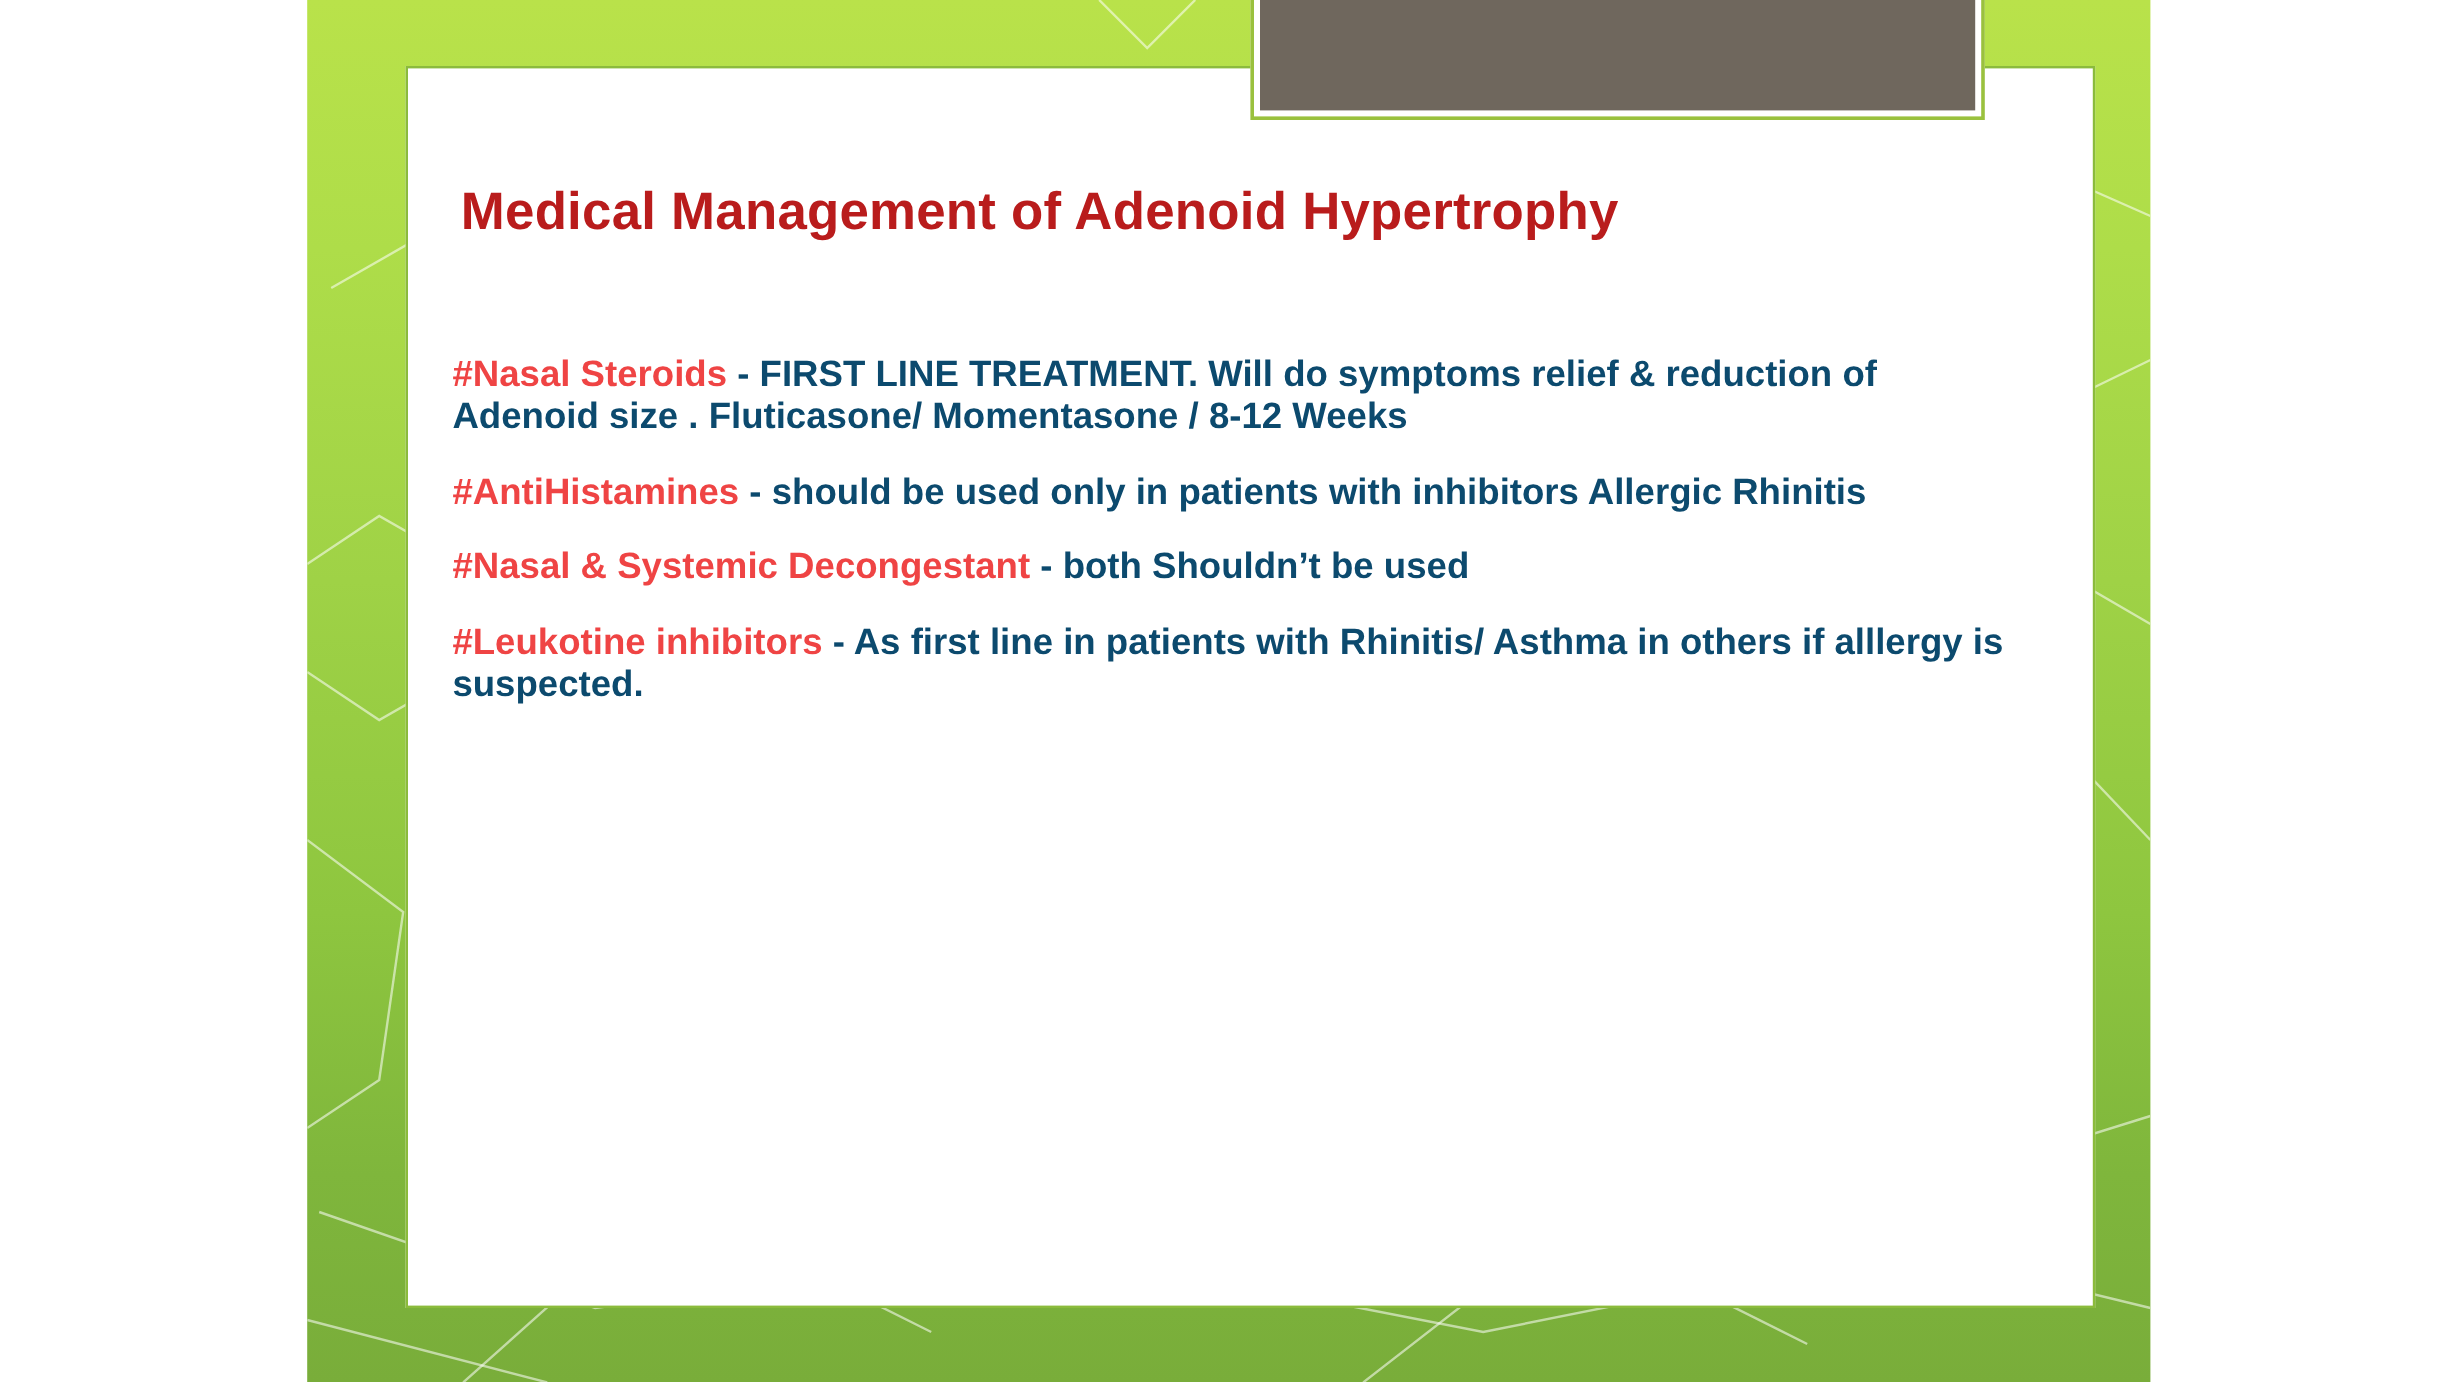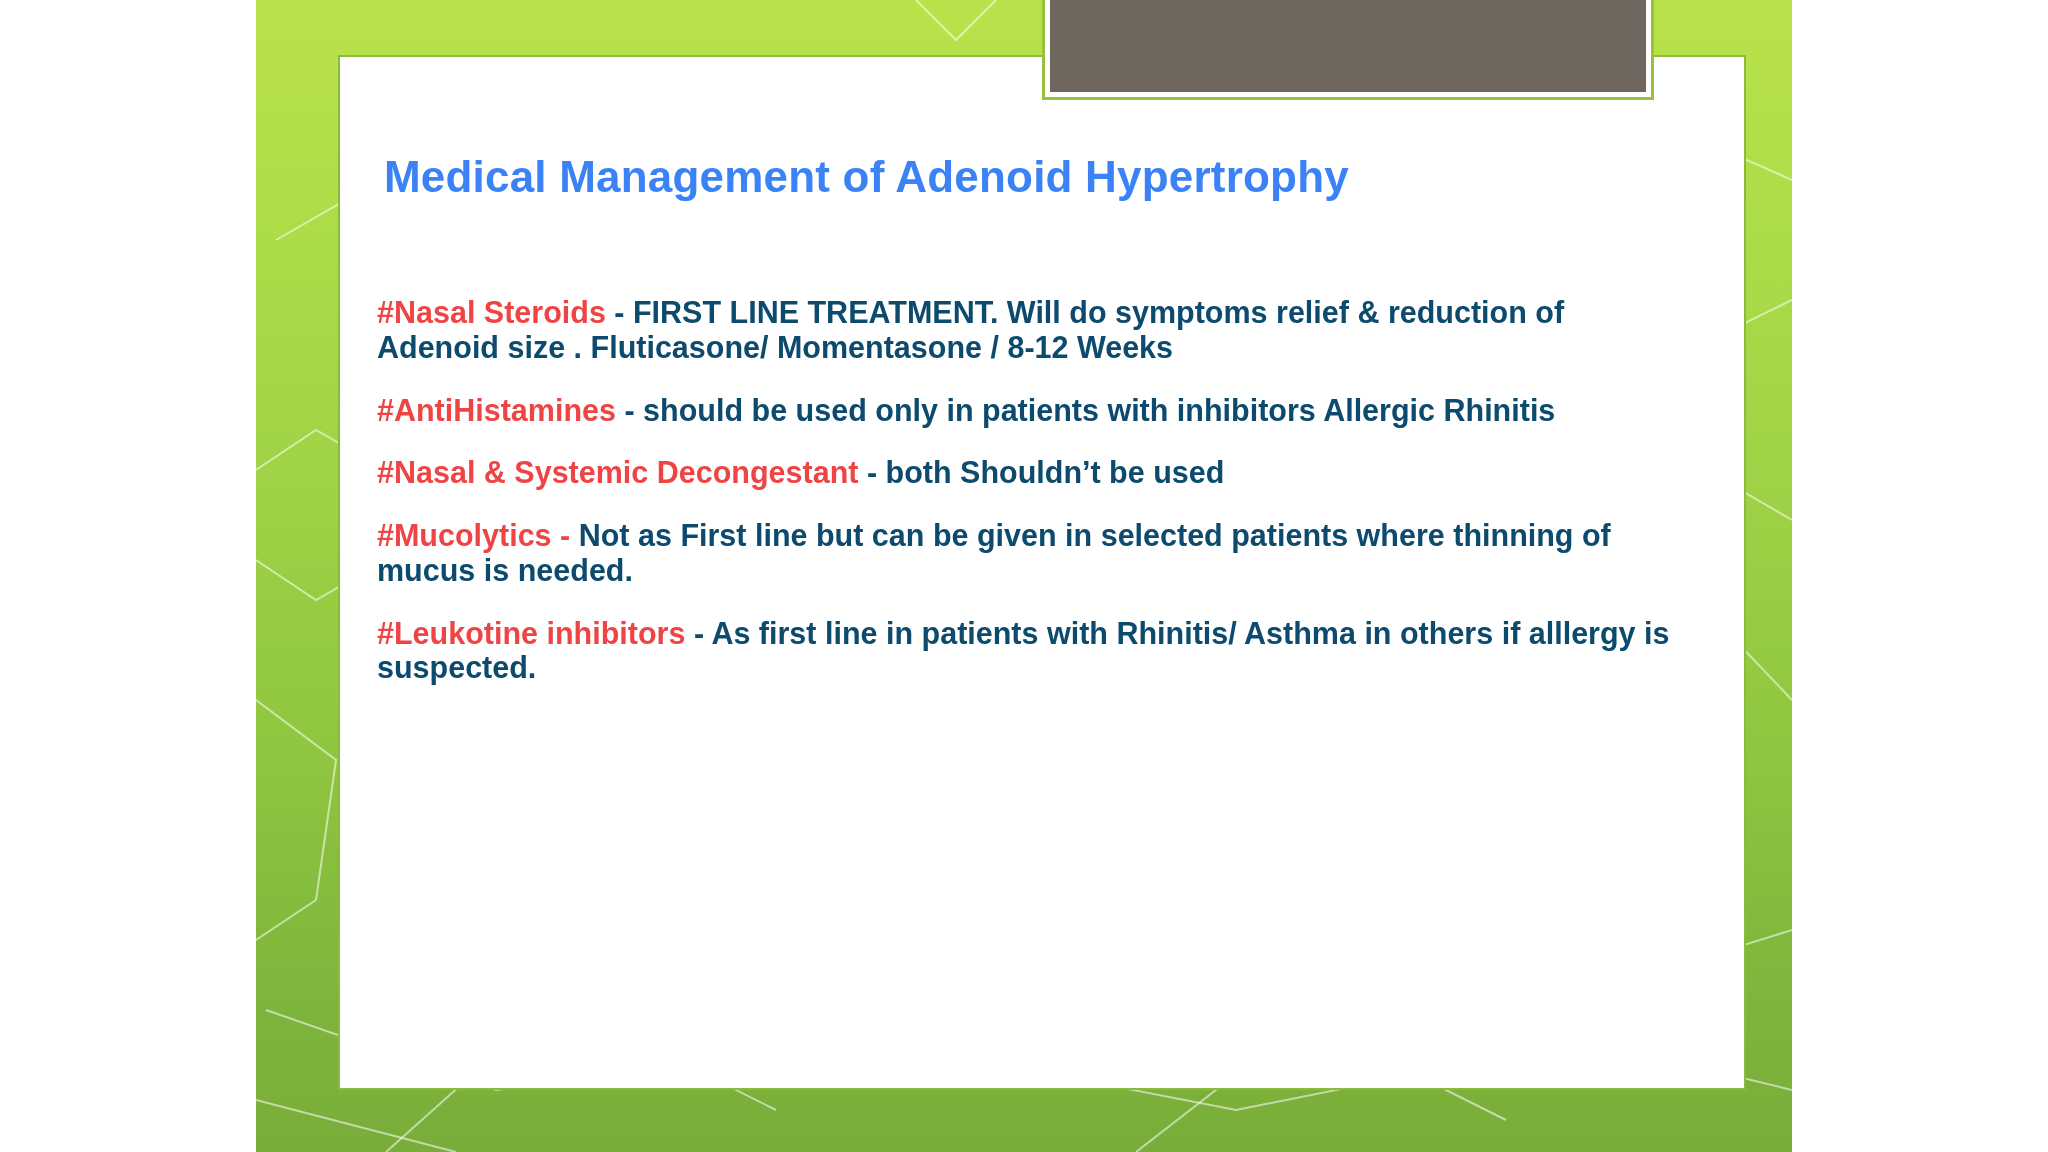--- a/index.html
+++ b/index.html
@@ -77,21 +77,21 @@
     background: #6f675d;
   }
 
   .slide-title {
     position: absolute;
     left: 384px;
     top: 152px;
     width: 1280px;
     font-size: 44px;
     font-weight: bold;
-    color: #3b82f6;
+    color: #b91c1c;
     letter-spacing: 0.2px;
   }
 
   .body-block {
     position: absolute;
     left: 377px;
     top: 295px;
     width: 1300px;
   }
 
@@ -148,20 +148,17 @@
     <p class="para">
       <span class="lead">#Nasal Steroids</span><span class="rest"> - FIRST LINE TREATMENT. Will do symptoms relief &amp; reduction of Adenoid size . Fluticasone/ Momentasone / 8-12 Weeks</span>
     </p>
     <p class="para">
       <span class="lead">#AntiHistamines</span><span class="rest"> - should be used only in patients with inhibitors Allergic Rhinitis</span>
     </p>
     <p class="para">
       <span class="lead">#Nasal &amp; Systemic Decongestant</span><span class="rest"> - both Shouldn’t be used</span>
     </p>
     <p class="para">
-      <span class="lead">#Mucolytics -</span><span class="rest">  Not as First line but can be given in selected patients where thinning of mucus is needed.</span>
-    </p>
-    <p class="para">
       <span class="lead">#Leukotine inhibitors</span><span class="rest"> - As first line in patients with Rhinitis/ Asthma in others if alllergy is suspected.</span>
     </p>
   </div>
 
 </div>
 
 </body></html>

